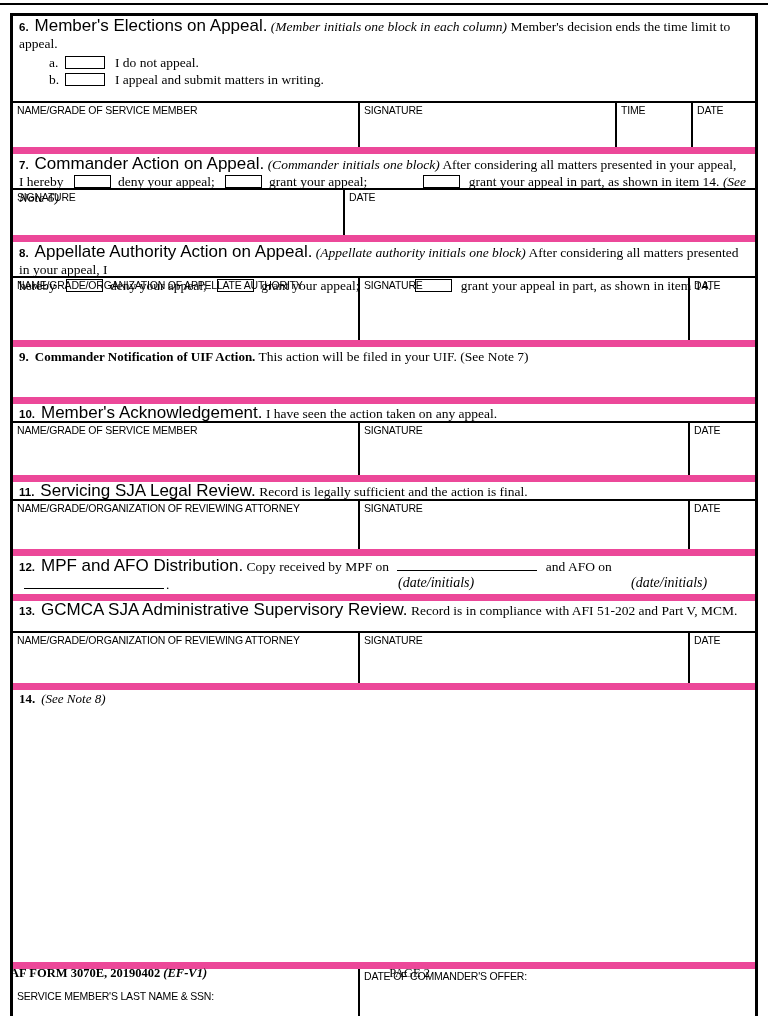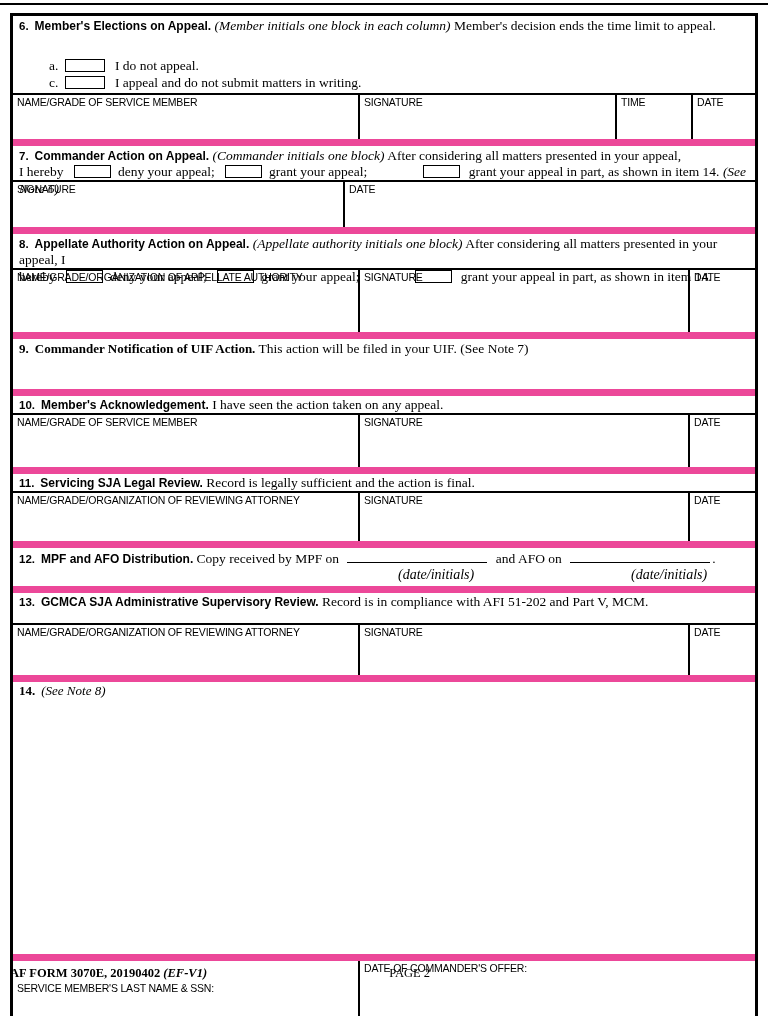--- a/index.html
+++ b/index.html
@@ -5,32 +5,32 @@
   * { margin:0; padding:0; box-sizing:border-box; }
   body { background:#e8e8e8; font-family:"Liberation Serif", serif; color:#000; }
   .page { position:relative; width:768px; height:1016px; background:#ffffff; overflow:hidden; margin:0 auto; }
   .topline { position:absolute; top:3px; left:0; width:768px; height:2px; background:#000; }
   .form { position:absolute; left:10px; top:13px; width:748px; border:3px solid #000; background:#fff; }
   .sec { border-top:7px solid #ec4899; position:relative; }
   .sec.first { border-top:none; }
   .sec-head { padding:2px 5px 0 6px; font-family:"Liberation Serif", serif; font-size:13.5px; line-height:16.5px; }
   .num { font-family:"Liberation Sans", sans-serif; font-weight:bold; font-size:11.5px; margin-right:6px; }
   .num-serif { font-family:"Liberation Serif", serif; font-weight:bold; font-size:13px; margin-right:6px; }
-  .t-bold-sans { font-family:"Liberation Sans", sans-serif; font-weight:bold; font-size:12px; }
+  .t-bold-sans { font-family:"Liberation Sans", sans-serif; font-weight:normal; font-size:17px; }
   .t-bold-serif { font-family:"Liberation Serif", serif; font-weight:bold; font-size:13px; }
   .t-italic { font-style:italic; }
   .row { display:flex; border-top:2px solid #000; }
   .cell { border-left:2px solid #000; padding:1px 4px; position:relative; }
   .cell:first-child { border-left:none; }
   .cell-label { font-family:"Liberation Sans", sans-serif; font-size:10.5px; letter-spacing:-0.2px; line-height:13px; display:block; }
   .cbx { display:inline-block; width:37px; height:13px; border:1.6px solid #000; background:#fff; vertical-align:-2px; }
   .opt-line { line-height:17px; margin-left:30px; font-size:13.5px; }
   .opt-letter { display:inline-block; width:16px; }
   .opt-line .cbx { margin-right:10px; width:40px; }
-  .options { margin-top:22px; padding-bottom:2px; }
+  .options { margin-top:2px; padding-bottom:13px; }
   .inline-gap-s { margin:0 7px; }
   .inline-gap-l { margin-left:52px; margin-right:9px; }
   .blank { display:inline-block; height:13px; border-bottom:1.2px solid #000; vertical-align:baseline; }
   .hint { position:absolute; font-style:italic; font-size:14px; font-family:Liberation Serif, serif; }
   .footer { position:absolute; left:10px; top:966px; width:748px; display:flex; font-size:12.5px; font-family:"Liberation Serif", serif; }
   .footer-left { flex:0 0 300px; font-weight:bold; }
   .footer-left .t-italic { font-weight:bold; }
   .footer-center { flex:1; text-align:center; }
   .footer-right { flex:0 0 120px; text-align:right; }
 </style>
@@ -45,21 +45,21 @@
     <div class="sec first">
       <div class="sec-head">
         <span class="num">6.</span><span class="t-bold-sans">Member's Elections on Appeal.</span>
         <span class="t-italic">(Member initials one block in each column)</span>
         <span>Member's decision ends the time limit to appeal.</span>
         <div class="options">
           <div class="opt-line">
             <span class="opt-letter">a.</span><span class="cbx"></span><span>I do not appeal.</span>
           </div>
           <div class="opt-line">
-            <span class="opt-letter">c.</span><span class="cbx"></span><span>I appeal and do not submit matters in writing.</span>
+            <span class="opt-letter">b.</span><span class="cbx"></span><span>I appeal and submit matters in writing.</span>
           </div>
         </div>
       </div>
       <div class="row" style="height:46px;">
         <div class="cell" style="flex:0 0 345px;">
             <span class="cell-label">NAME/GRADE OF SERVICE MEMBER</span>
           </div>
         <div class="cell" style="flex:0 0 257px;">
             <span class="cell-label">SIGNATURE</span>
           </div>

